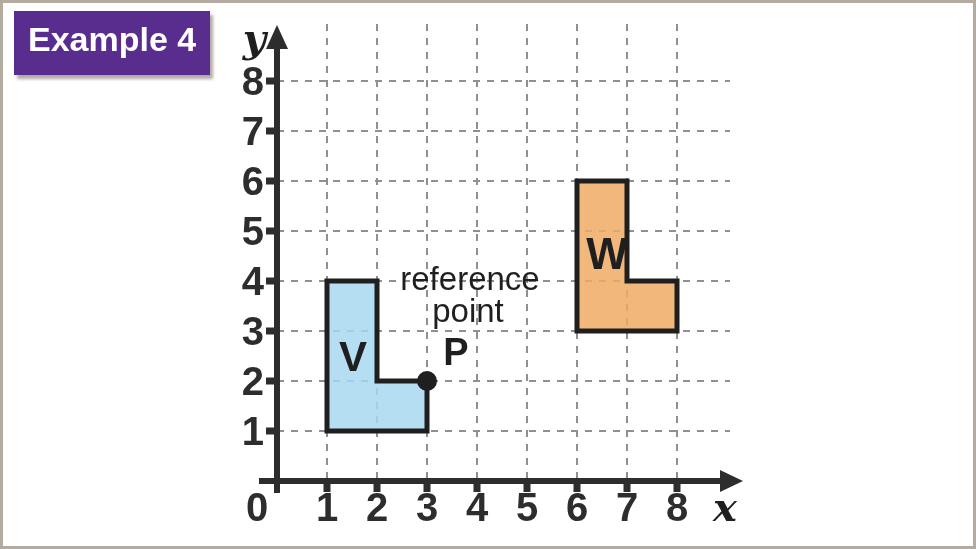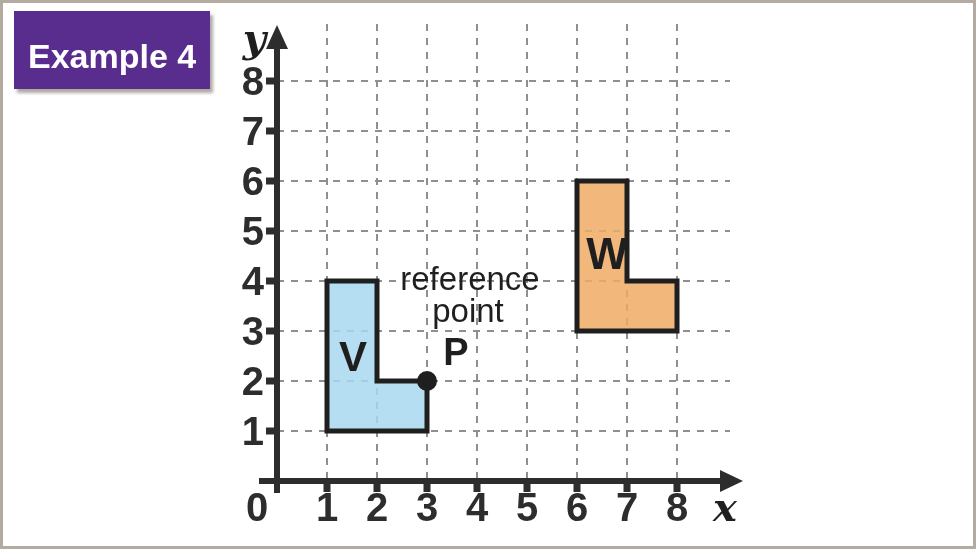--- a/index.html
+++ b/index.html
@@ -8,22 +8,22 @@
     width:976px;height:549px;
     box-sizing:border-box;
     border:3px solid #b3aaa0;
     background:#ffffff;
     overflow:hidden;
     font-family:"Liberation Sans",sans-serif;
   }
   .figure-svg{position:absolute;left:0;top:0;}
   .badge{
     position:absolute;left:11px;top:8px;
-    height:44px;line-height:56px;
-    padding:17px 14px;
+    height:64px;line-height:56px;
+    padding:0 14px;
     background:#582d8e;
     color:#ffffff;
     font-size:34px;font-weight:bold;
     box-shadow:3px 4px 3px rgba(110,100,95,0.55);
     white-space:nowrap;
     text-align:right;
   }
   .num{font-family:"Liberation Sans",sans-serif;font-weight:bold;font-size:40px;fill:#2d2d2d;}
 </style>
 </head>

